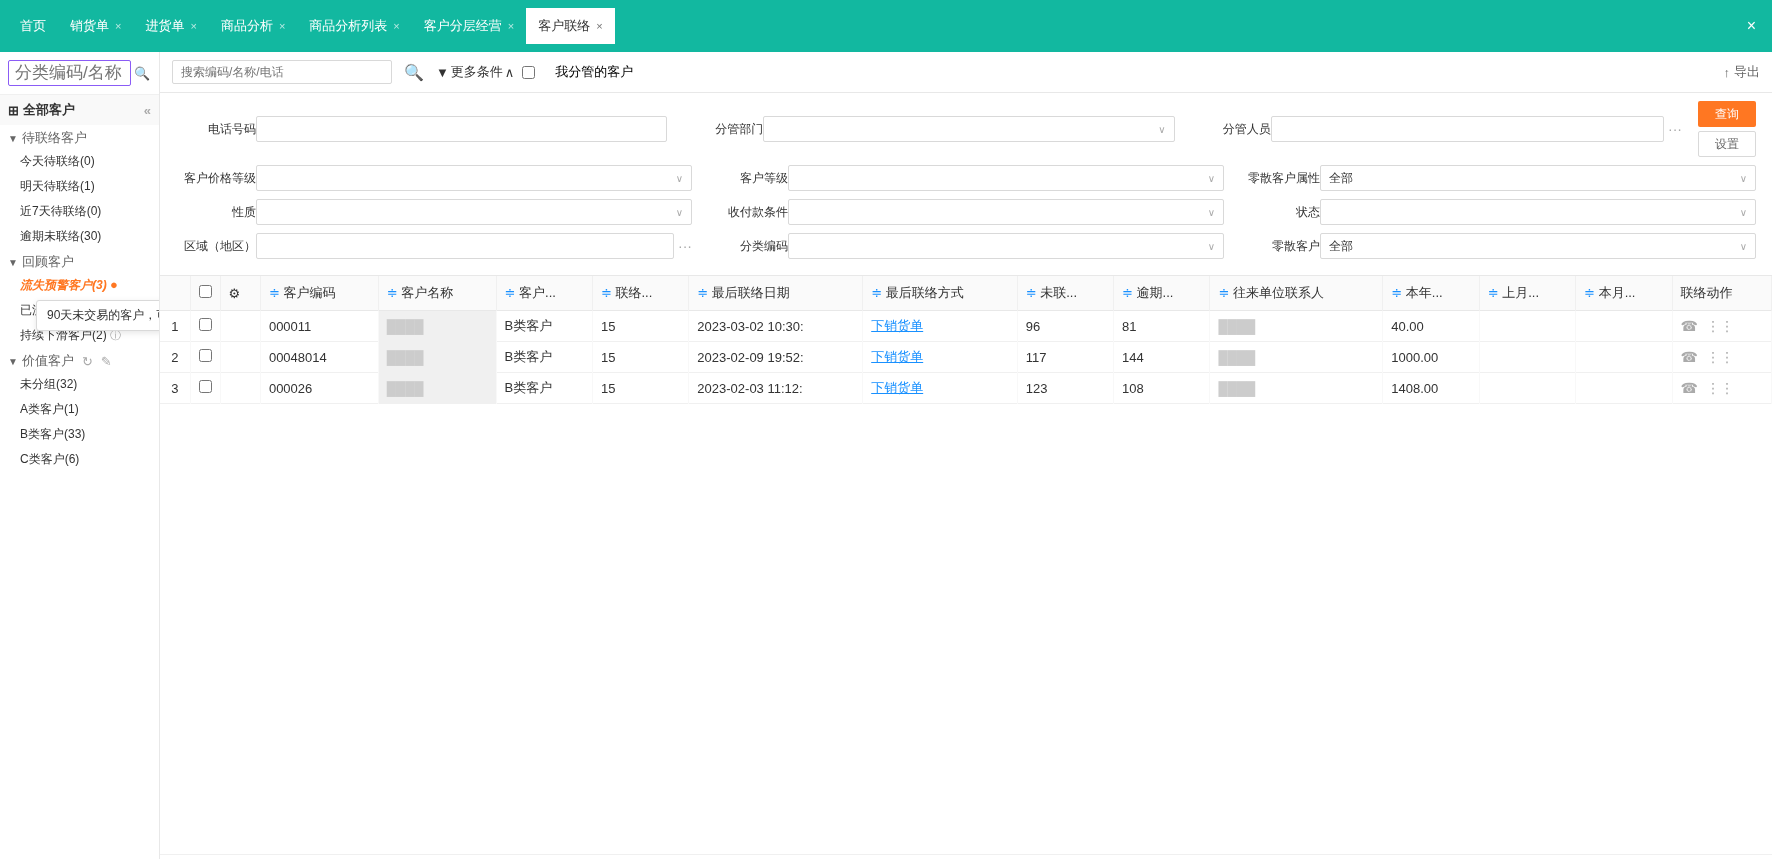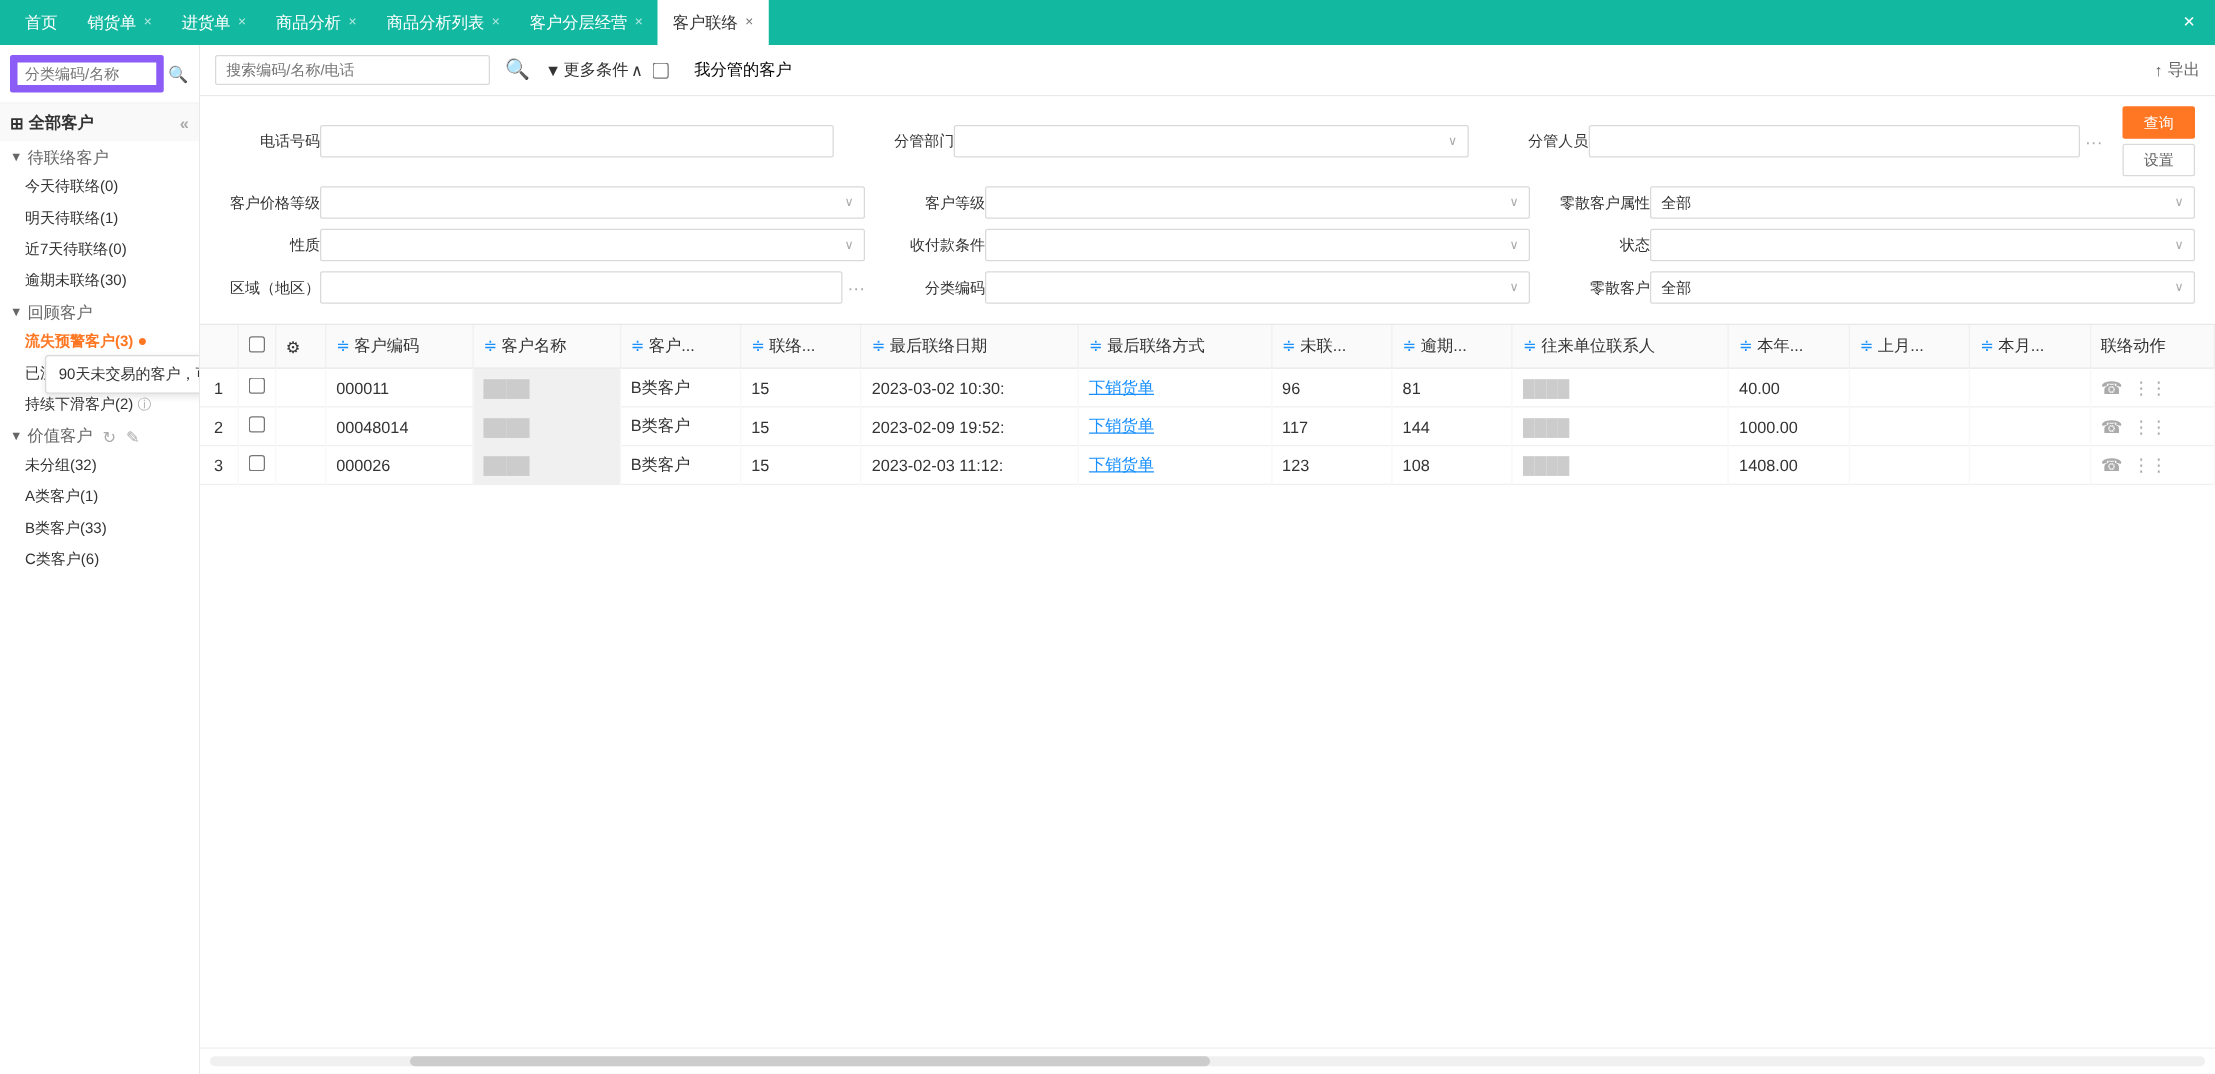--- a/index.html
+++ b/index.html
@@ -1,21 +1,21 @@
 <!DOCTYPE html>
 <html><head>
   <meta charset="utf-8">
   <style>
     * { box-sizing: border-box; margin: 0; padding: 0; font-family: 'Microsoft YaHei', Arial, sans-serif; font-size: 13px; }
     body { background: #f5f5f5; overflow: hidden; width: 1772px; height: 859px; }
 
     
     .top-nav {
       background: #12b8a0;
-      height: 36px;
+      height: 52px;
       display: flex;
       align-items: center;
       padding: 0 8px;
       color: white;
     }
     .top-nav .nav-tab {
       padding: 0 12px;
       height: 36px;
       display: flex;
       align-items: center;
@@ -62,25 +62,25 @@
       flex-shrink: 0;
     }
     .sidebar-search {
       padding: 8px;
       border-bottom: 1px solid #f0f0f0;
       display: flex;
       align-items: center;
       gap: 4px;
     }
     .sidebar-search input {
-      border: 6px solid #8b5cf6;
+      border: 1px solid #8b5cf6;
       border-radius: 2px;
       padding: 2px 6px;
       width: 100%;
-      font-size: 12px;
+      font-size: 17px;
       outline: none;
     }
     .sidebar-group-header {
       padding: 6px 8px;
       font-weight: bold;
       color: #333;
       display: flex;
       align-items: center;
       gap: 4px;
       cursor: pointer;
@@ -107,20 +107,21 @@
       font-size: 12px;
       color: #333;
       cursor: pointer;
     }
     .sidebar-item.active {
       color: #ff7722;
       font-weight: bold;
     }
     .sidebar-item.has-alert {
       color: #ff7722;
+      font-style: italic;
     }
     .tooltip-box {
       position: absolute;
       left: 36px;
       top: 248px;
       background: white;
       border: 1px solid #d9d9d9;
       border-radius: 3px;
       padding: 6px 10px;
       font-size: 12px;

